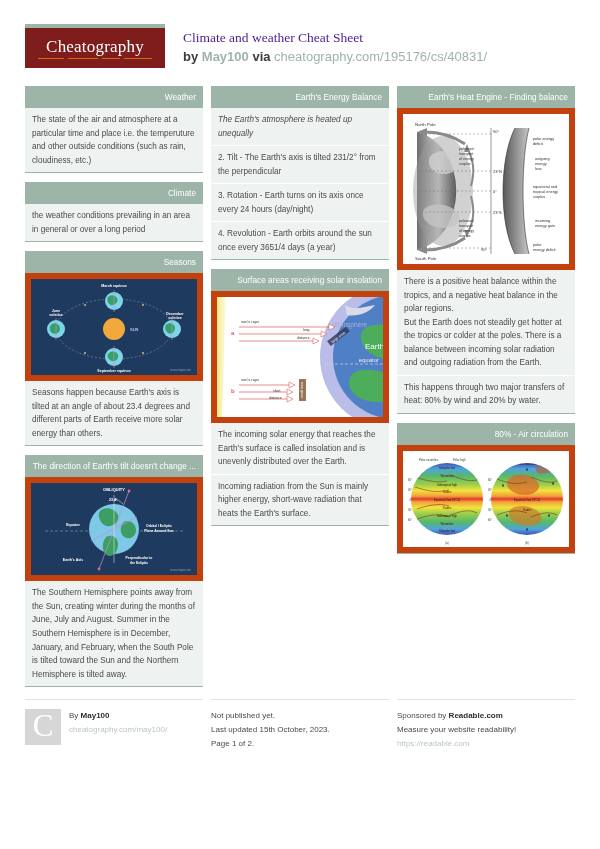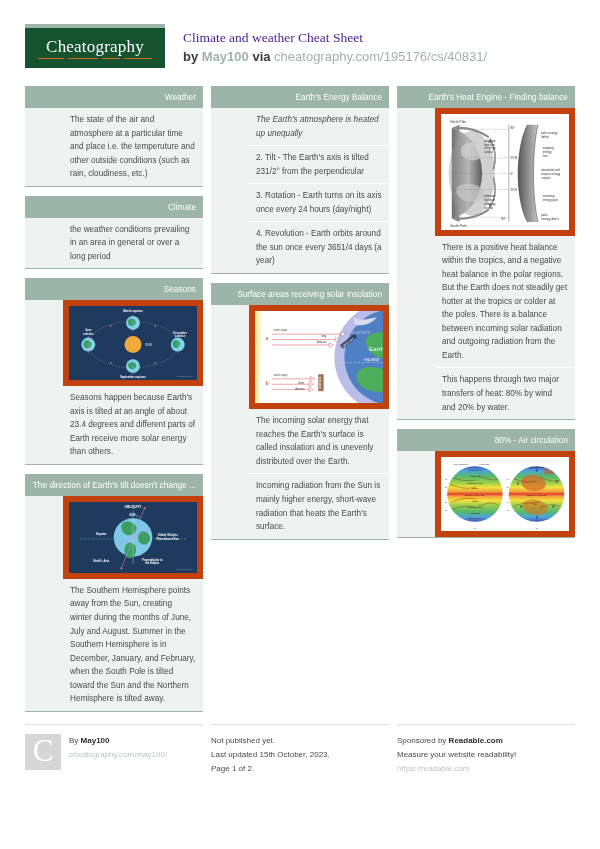--- a/index.html
+++ b/index.html
@@ -6,21 +6,21 @@
   html, body {
     width: 600px; height: 849px;
     background: #ffffff;
     font-family: "Liberation Sans", sans-serif;
   }
   .page { width: 600px; height: 849px; padding: 24px 22px 0 25px; position: relative; }
 
   
   .header { display: flex; align-items: flex-start; gap: 18px; height: 48px; margin-bottom: 14px; }
   .logo-box {
-    width: 140px; height: 44px; background: #14532d;
+    width: 140px; height: 44px; background: #7f1d1d;
     border-top: 4px solid #9cb5a8;
     display: flex; align-items: center; justify-content: center;
     position: relative; flex: 0 0 auto;
   }
   .logo-text {
     color: #ffffff; font-family: "Liberation Serif", serif;
     font-size: 17px; letter-spacing: .2px; position: relative; padding-bottom: 2px;
   }
   .logo-underline { position: absolute; bottom: 9px; left: 13px; width: 114px; height: 0; }
   .logo-underline span { position: absolute; height: 1.5px; background: #d86613; bottom: 0; }
@@ -34,21 +34,21 @@
 
   
   .columns { display: flex; gap: 8px; align-items: flex-start; }
   .col { width: 178px; display: flex; flex-direction: column; gap: 9px; }
 
   .block { width: 100%; }
   .block-head {
     background: #9cb5a8; color: #ffffff;
     font-size: 8.3px; padding: 5px 7px 5px 7px; line-height: 1.45; text-align: right;
   }
-  .block-body { background: #eef2f0; border-bottom: 1.5px solid #9cb5a8; padding-left: 38px; }
+  .block-body { background: #eef2f0; border-bottom: 1.5px solid #9cb5a8; }
   .row { font-size: 8.2px; color: #4a4a4a; line-height: 1.65; padding: 5px 7px;
          border-bottom: 1px solid #ffffff; }
   .row:last-child { border-bottom: none; }
   .row.italic { font-style: italic; }
   .row.plain { border-bottom: none; }
   .img-row { padding: 6px; border-bottom: none; background: #c2410c; }
 
   
   .fig { width: 100%; display: block; background: #1f3a5f; }
 

